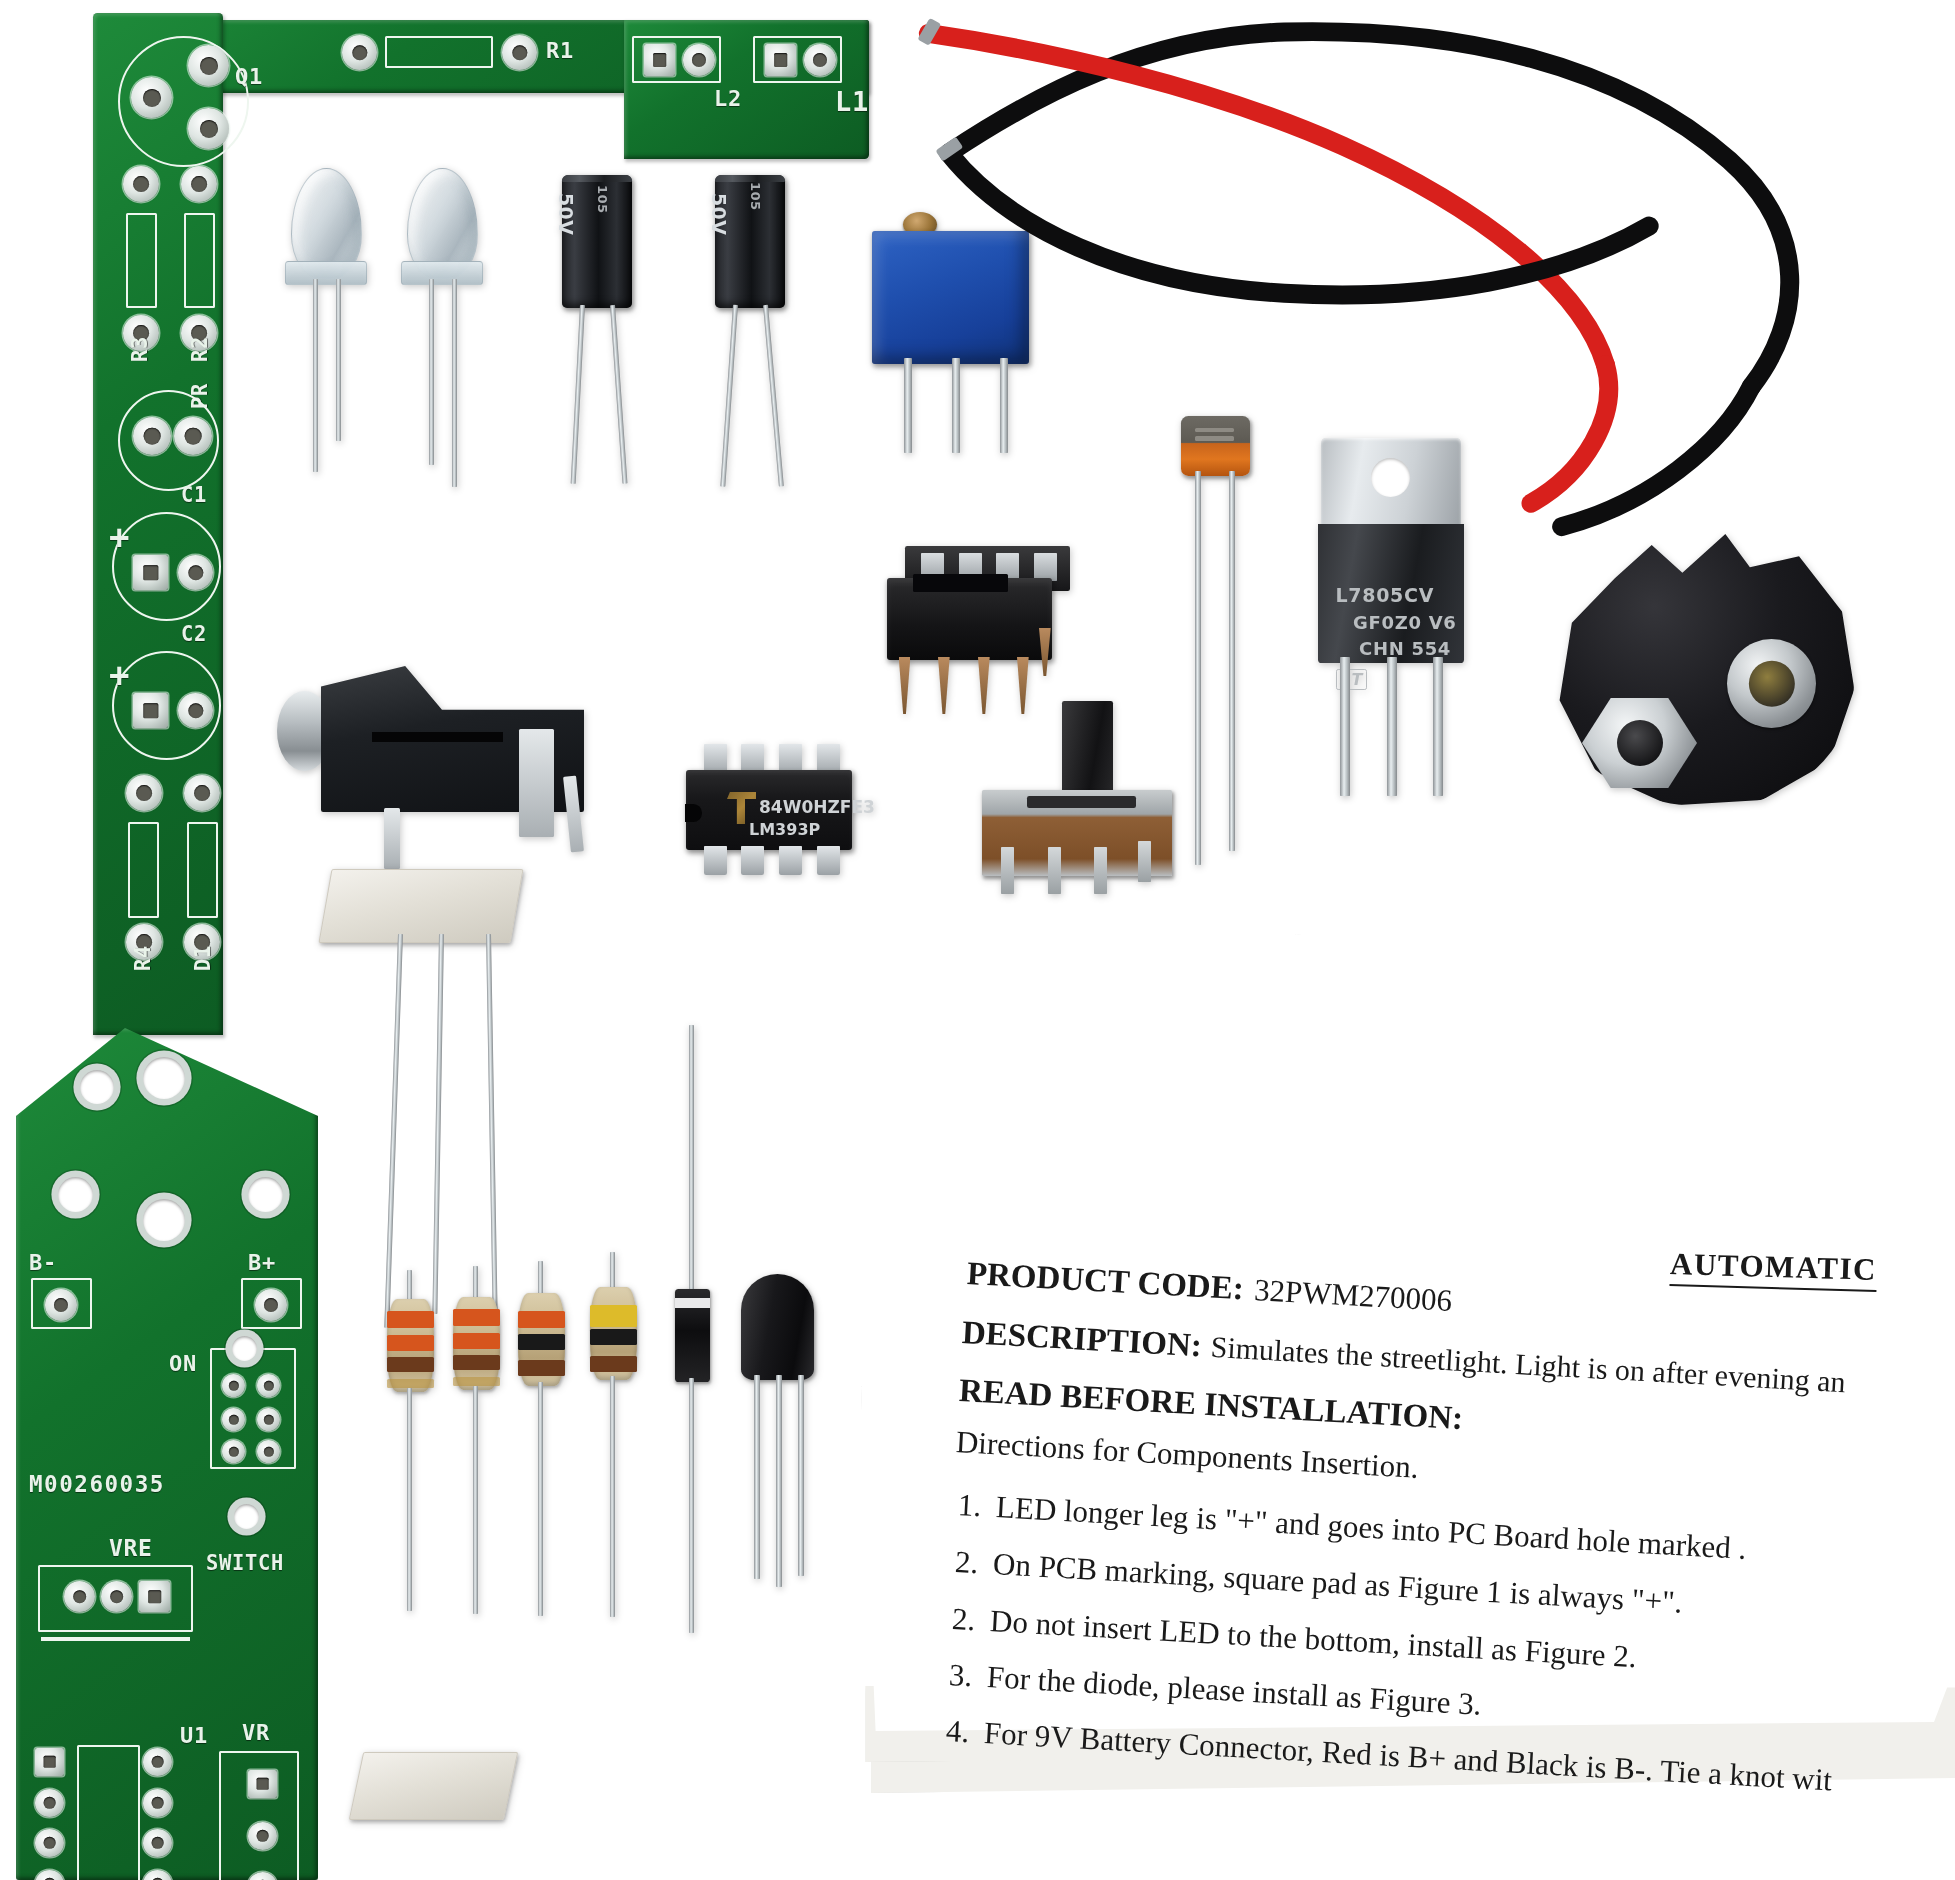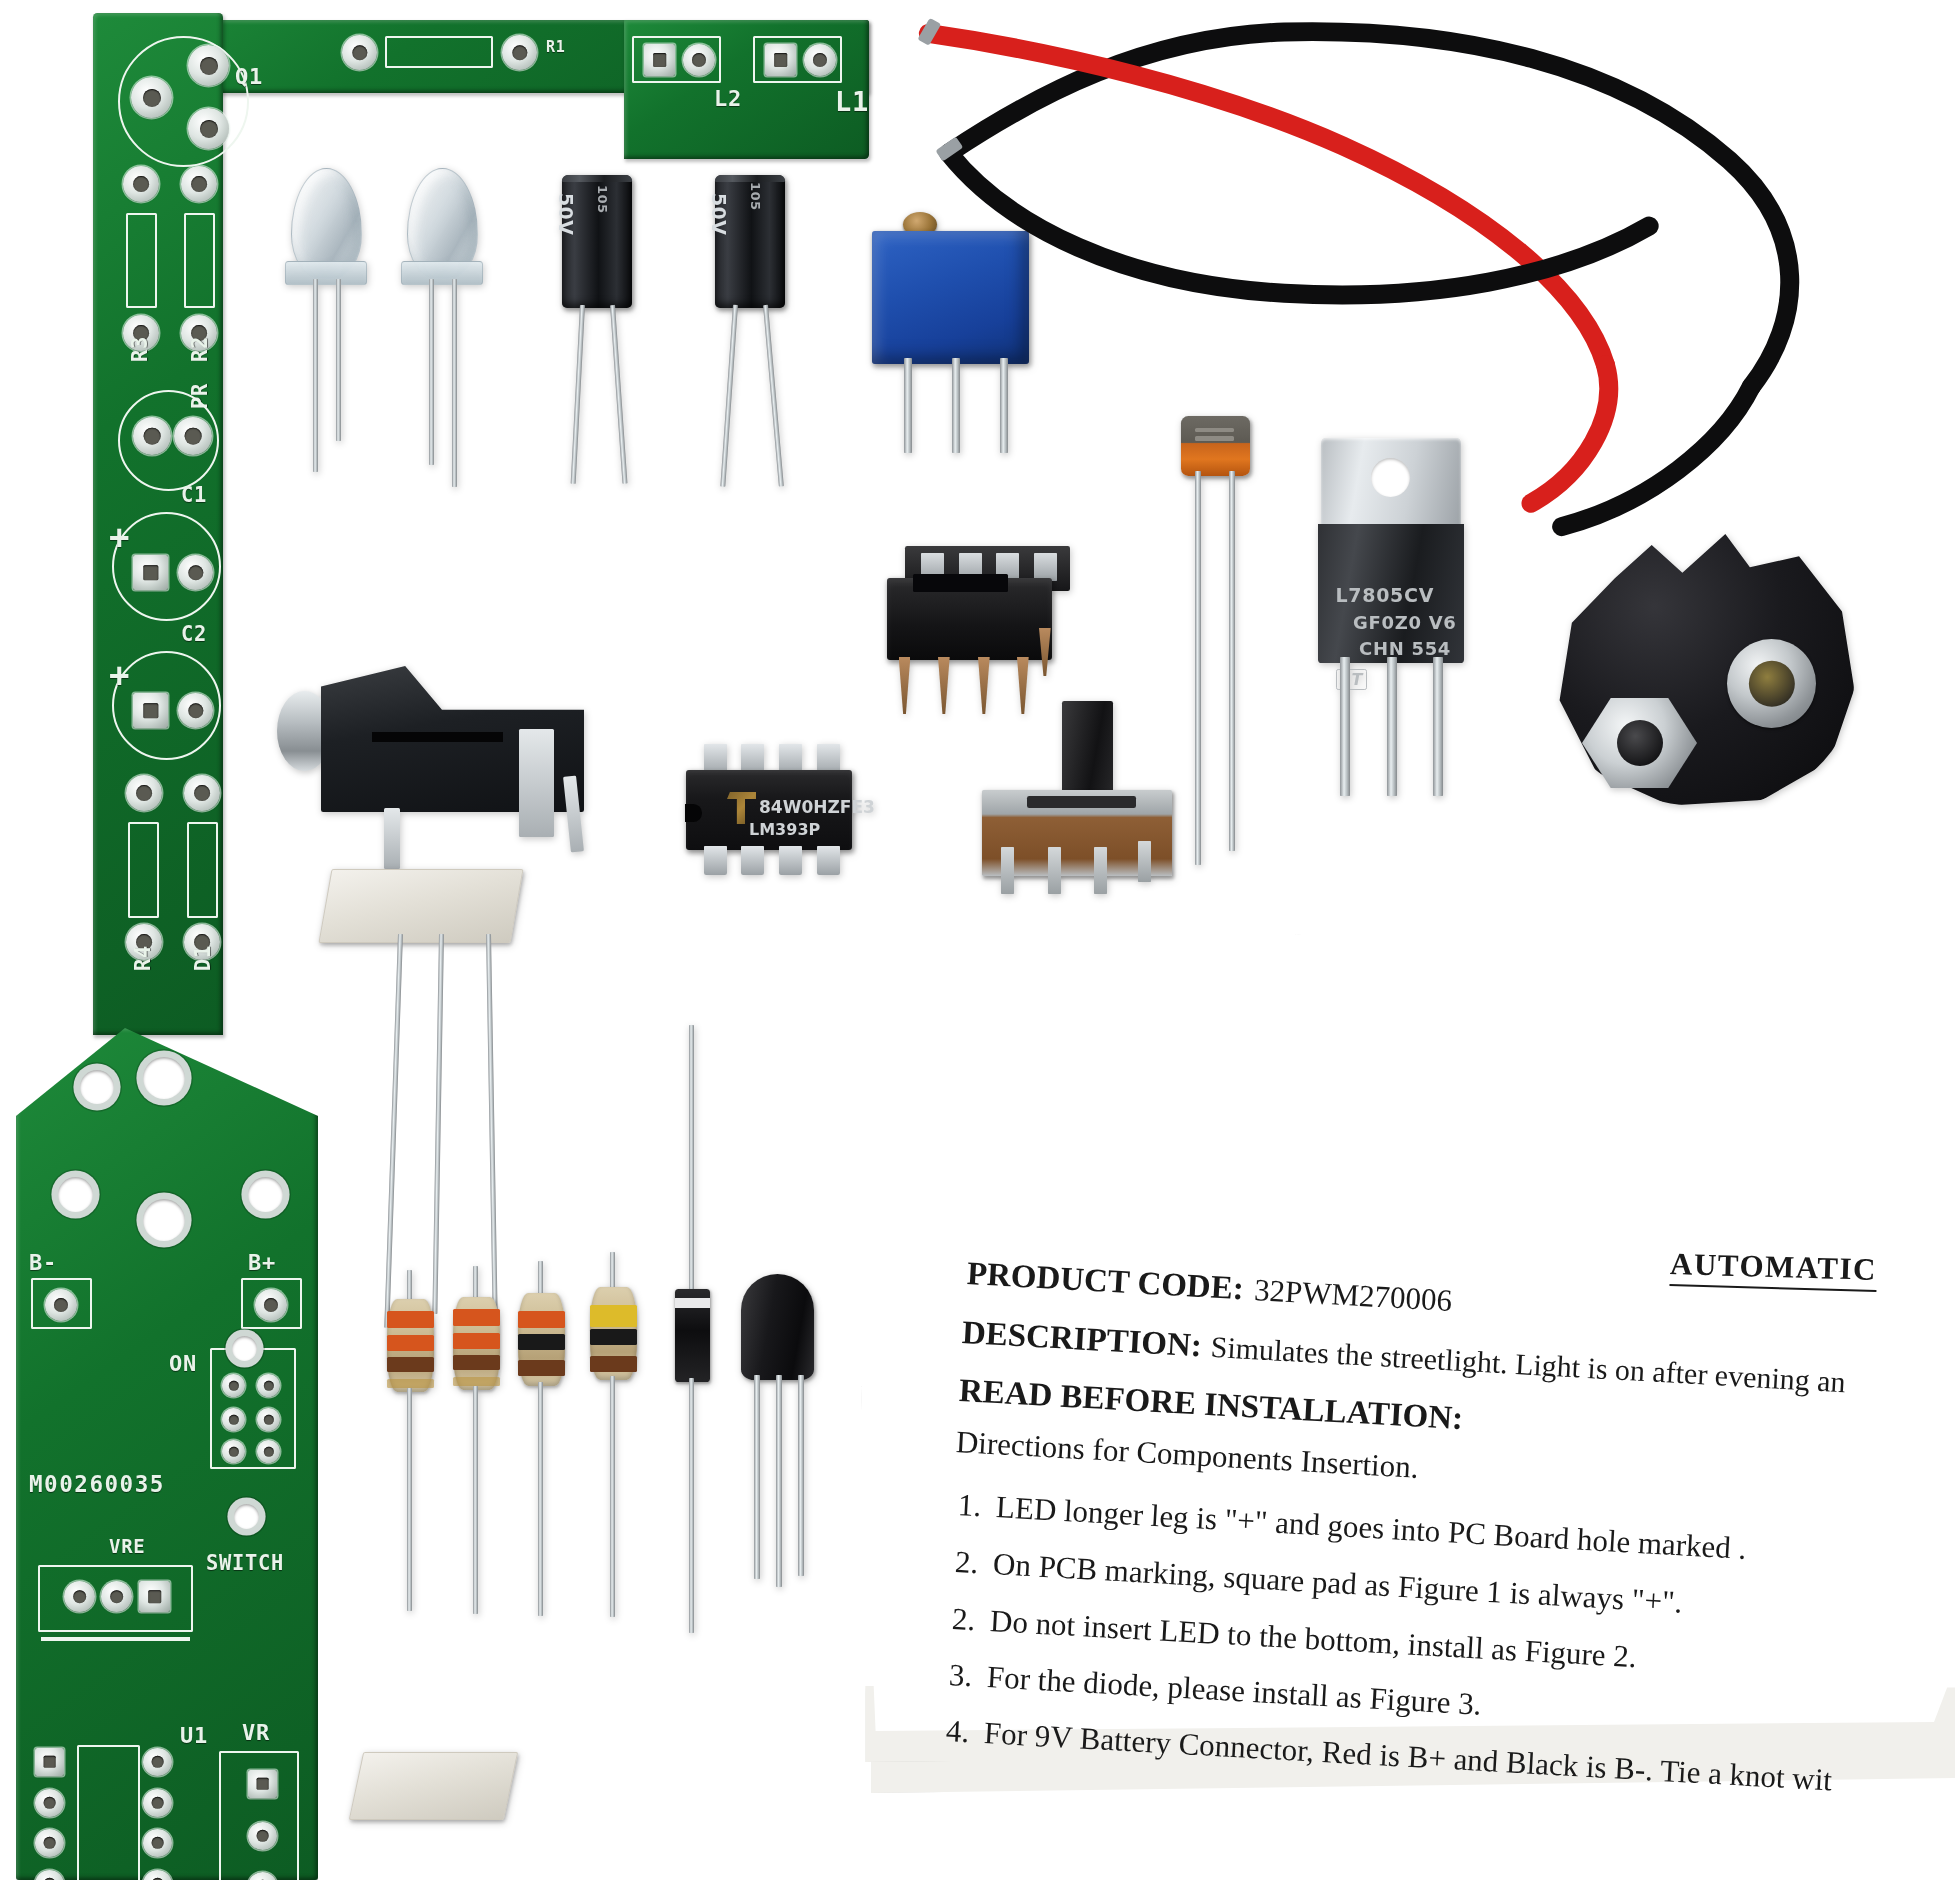--- a/index.html
+++ b/index.html
@@ -129,21 +129,21 @@
 
     <div class="abs silkcirc" style="left:118px;top:36px;width:131px;height:131px;"></div>
     <div class="pad" style="left:188px;top:45px;width:41px;height:41px;"></div>
     <div class="pad" style="left:131px;top:77px;width:41px;height:41px;"></div>
     <div class="pad" style="left:188px;top:108px;width:41px;height:41px;"></div>
     <div class="abs silk" style="left:235px;top:64px;font-size:22px;">Q1</div>
 
     <div class="pad" style="left:342px;top:35px;width:35px;height:35px;"></div>
     <div class="abs silkbox" style="left:385px;top:36px;width:108px;height:32px;"></div>
     <div class="pad" style="left:502px;top:35px;width:35px;height:35px;"></div>
-    <div class="abs silk" style="left:546px;top:38px;font-size:15px;">R1</div>
+    <div class="abs silk" style="left:546px;top:38px;font-size:22px;">R1</div>
 
     <div class="abs silkbox" style="left:632px;top:36px;width:89px;height:47px;"></div>
     <div class="pad sq" style="left:644px;top:44px;width:31px;height:32px;"></div>
     <div class="pad" style="left:683px;top:44px;width:32px;height:32px;"></div>
     <div class="abs silk" style="left:714px;top:86px;font-size:22px;">L2</div>
 
     <div class="abs silkbox" style="left:753px;top:36px;width:89px;height:47px;"></div>
     <div class="pad sq" style="left:765px;top:44px;width:31px;height:32px;"></div>
     <div class="pad" style="left:804px;top:44px;width:32px;height:32px;"></div>
     <div class="abs silk" style="left:835px;top:86px;font-size:27px;">L1</div>
@@ -209,21 +209,21 @@
     <div class="pad" style="left:257px;top:381px;width:23.4px;height:23.4px;"></div>
     <div class="pad" style="left:222px;top:415px;width:23.4px;height:23.4px;"></div>
     <div class="pad" style="left:257px;top:415px;width:23.4px;height:23.4px;"></div>
     <div class="pad" style="left:222px;top:447px;width:23.4px;height:23.4px;"></div>
     <div class="pad" style="left:257px;top:447px;width:23.4px;height:23.4px;"></div>
     <div class="bighole" style="left:234px;top:511px;width:25px;height:25px;"></div>
     <div class="abs silk" style="left:206px;top:558px;font-size:20.4px;">SWITCH</div>
 
     <div class="abs silk" style="left:29px;top:478px;font-size:22.6px;letter-spacing:1.5px;">M00260035</div>
 
-    <div class="abs silk" style="left:109px;top:542px;font-size:19px;">VRE</div>
+    <div class="abs silk" style="left:109px;top:542px;font-size:23px;">VRE</div>
     <div class="abs silkbox" style="left:38px;top:572px;width:155px;height:67px;"></div>
     <div class="abs" style="left:41px;top:644px;width:149px;height:4.4px;background:#eef6ef;"></div>
     <div class="pad" style="left:64px;top:588px;width:31px;height:31px;"></div>
     <div class="pad" style="left:101px;top:588px;width:31px;height:31px;"></div>
     <div class="pad sq" style="left:139px;top:588px;width:31px;height:31px;"></div>
 
     <div class="abs silk" style="left:180px;top:730px;font-size:22px;">U1</div>
     <div class="abs silkbox" style="left:77px;top:752px;width:63px;height:175px;"></div>
     <div class="pad sq" style="left:35px;top:755px;width:29px;height:28px;"></div>
     <div class="pad" style="left:35px;top:796px;width:29px;height:28px;"></div>

